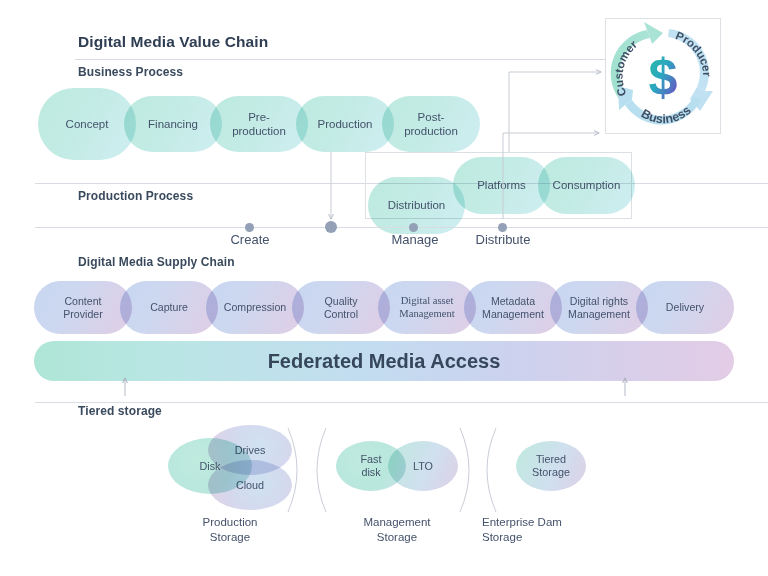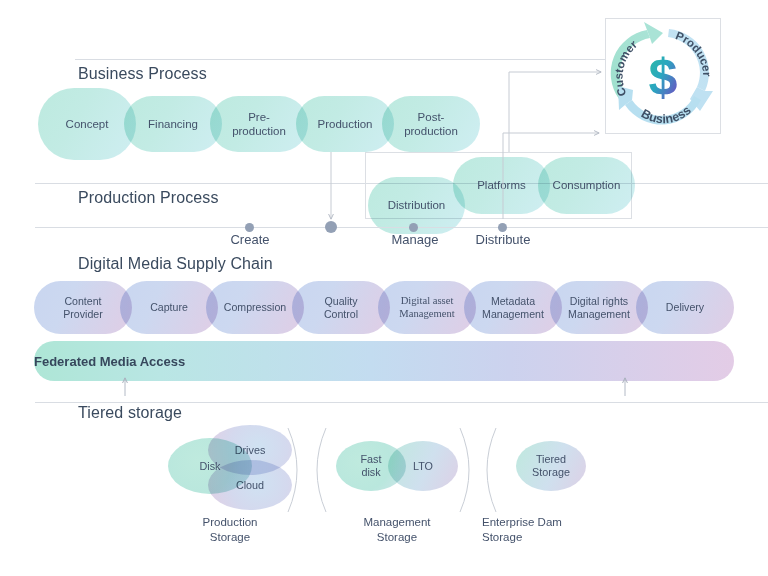--- a/index.html
+++ b/index.html
@@ -13,21 +13,21 @@
   }
   #stage{position:relative;width:768px;height:576px;}
 
   .abs{position:absolute;}
 
   
   .title{
     font-size:15.5px;font-weight:bold;color:#2f3e52;letter-spacing:.1px;
   }
   .section-label{
-    font-size:16px;font-weight:normal;color:#3a4a5e;letter-spacing:.1px;
+    font-size:12px;font-weight:bold;color:#3a4a5e;letter-spacing:.1px;
   }
 
   
   .rule{background:#d9dde3;height:1px;}
 
   
   .pillrow{position:absolute;}
   .pill{
     position:absolute;
     border-radius:999px;
@@ -53,22 +53,22 @@
     mix-blend-mode:multiply;
   }
   .spill-grad{
     background:linear-gradient(115deg,#c9d6f0 0%,#ccd8f0 35%,#e0cde5 100%);
   }
 
   
   .fedbar{
     position:absolute;border-radius:999px;
     background:linear-gradient(90deg,#aee6d6 0%,#b9e6e4 18%,#c3dcf0 48%,#ccd2ee 68%,#e3cce6 100%);
-    display:flex;align-items:center;
-    font-size:13px;font-weight:bold;color:#36475c;
+    display:flex;align-items:center;justify-content:center;
+    font-size:20px;font-weight:bold;color:#36475c;
   }
 
   
   .thinbox{position:absolute;border:1px solid #dcdfe4;box-sizing:border-box;background:transparent;}
 
   
   .logobox{position:absolute;border:1px solid #dcdfe4;box-sizing:border-box;background:#fff;}
 
   
   .dot{position:absolute;border-radius:50%;background:#93a0b5;}
@@ -88,20 +88,21 @@
 
   .grouplabel{position:absolute;font-size:11.5px;line-height:1.3;color:#44526b;}
 
   svg.overlay{position:absolute;left:0;top:0;width:768px;height:576px;pointer-events:none;}
 </style>
 </head>
 <body>
 
 <div id="stage">
 
+  <div class="abs title" style="left:78px;top:33px;">Digital Media Value Chain</div>
 
   <div class="abs rule" style="left:75px;top:59px;width:536px;"></div>
   <div class="abs section-label" style="left:78px;top:65px;">Business Process</div>
 
   <div class="pillrow">
     <div class="pill pill-mint" style="left:38px;top:88px;width:98px;height:72px;">
       <span>Concept</span>
     </div>
     <div class="pill pill-mint" style="left:124px;top:96px;width:98px;height:56px;">
       <span>Financing</span>

